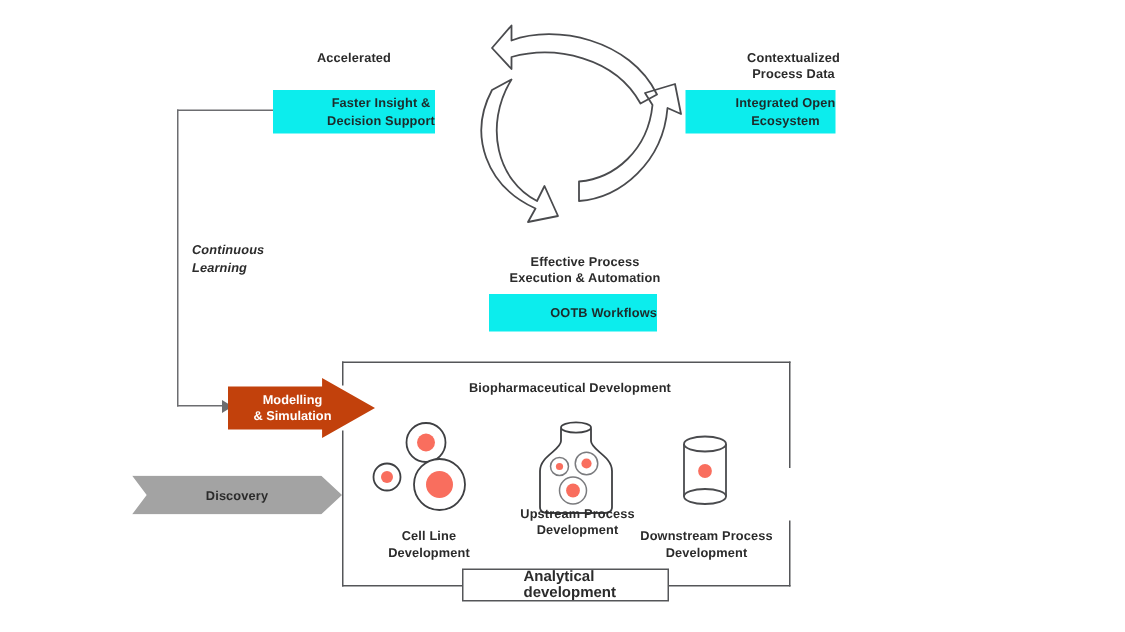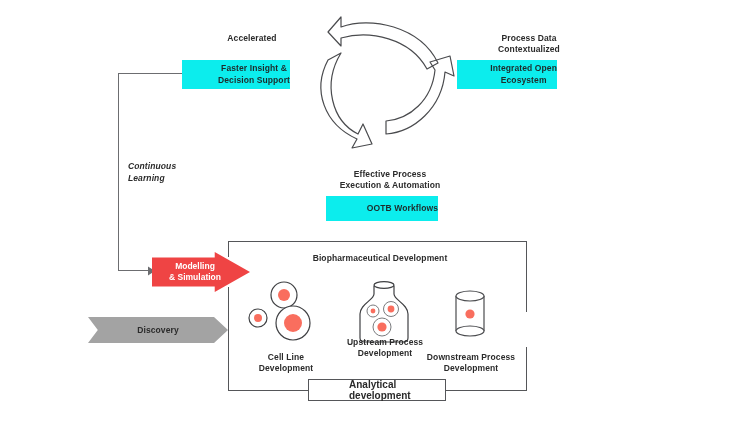--- a/index.html
+++ b/index.html
@@ -48,21 +48,21 @@
     font-size: 8.5px;
     font-weight: bold;
     line-height: 1.35;
     color: #1d2b2b;
     letter-spacing: 0.1px;
   }
   .chip-cyan { background: #0ceded; }
 
   
   .red-arrow {
-    background: #ef4444;
+    background: #c2410c;
     color: #ffffff;
     font-size: 8.5px;
     font-weight: bold;
     line-height: 1.35;
     display: flex;
     align-items: center;
     justify-content: flex-start;
     text-align: center;
     padding-left: 12px;
     box-sizing: border-box;
@@ -137,33 +137,33 @@
                  L 53 116
                  L 62 136
                  L 42 140
                  L 47 131
                  C 14 116, 2 82, 18 52
                  Z"></path>
       </g>
     </svg>
   </div>
 
-  <div class="abs cap" style="left:196px; top:33px; width:112px;">
+  <div class="abs cap" style="left:180px; top:33px; width:112px;">
     <div>Accelerated</div>
   </div>
   <div class="abs chip chip-cyan" style="left:182px; top:60px; width:108px; height:29px;">
     <div>
       <div>Faster Insight &amp;</div>
       <div>Decision Support</div>
     </div>
   </div>
 
   <div class="abs cap" style="left:473px; top:33px; width:112px;">
+    <div>Contextualized</div>
     <div>Process Data</div>
-    <div>Contextualized</div>
   </div>
   <div class="abs chip chip-cyan" style="left:457px; top:60px; width:100px; height:29px;">
     <div>
       <div>Integrated Open</div>
       <div>Ecosystem</div>
     </div>
   </div>
 
   <div class="abs cap" style="left:326px; top:169px; width:128px;">
     <div>Effective Process</div>

